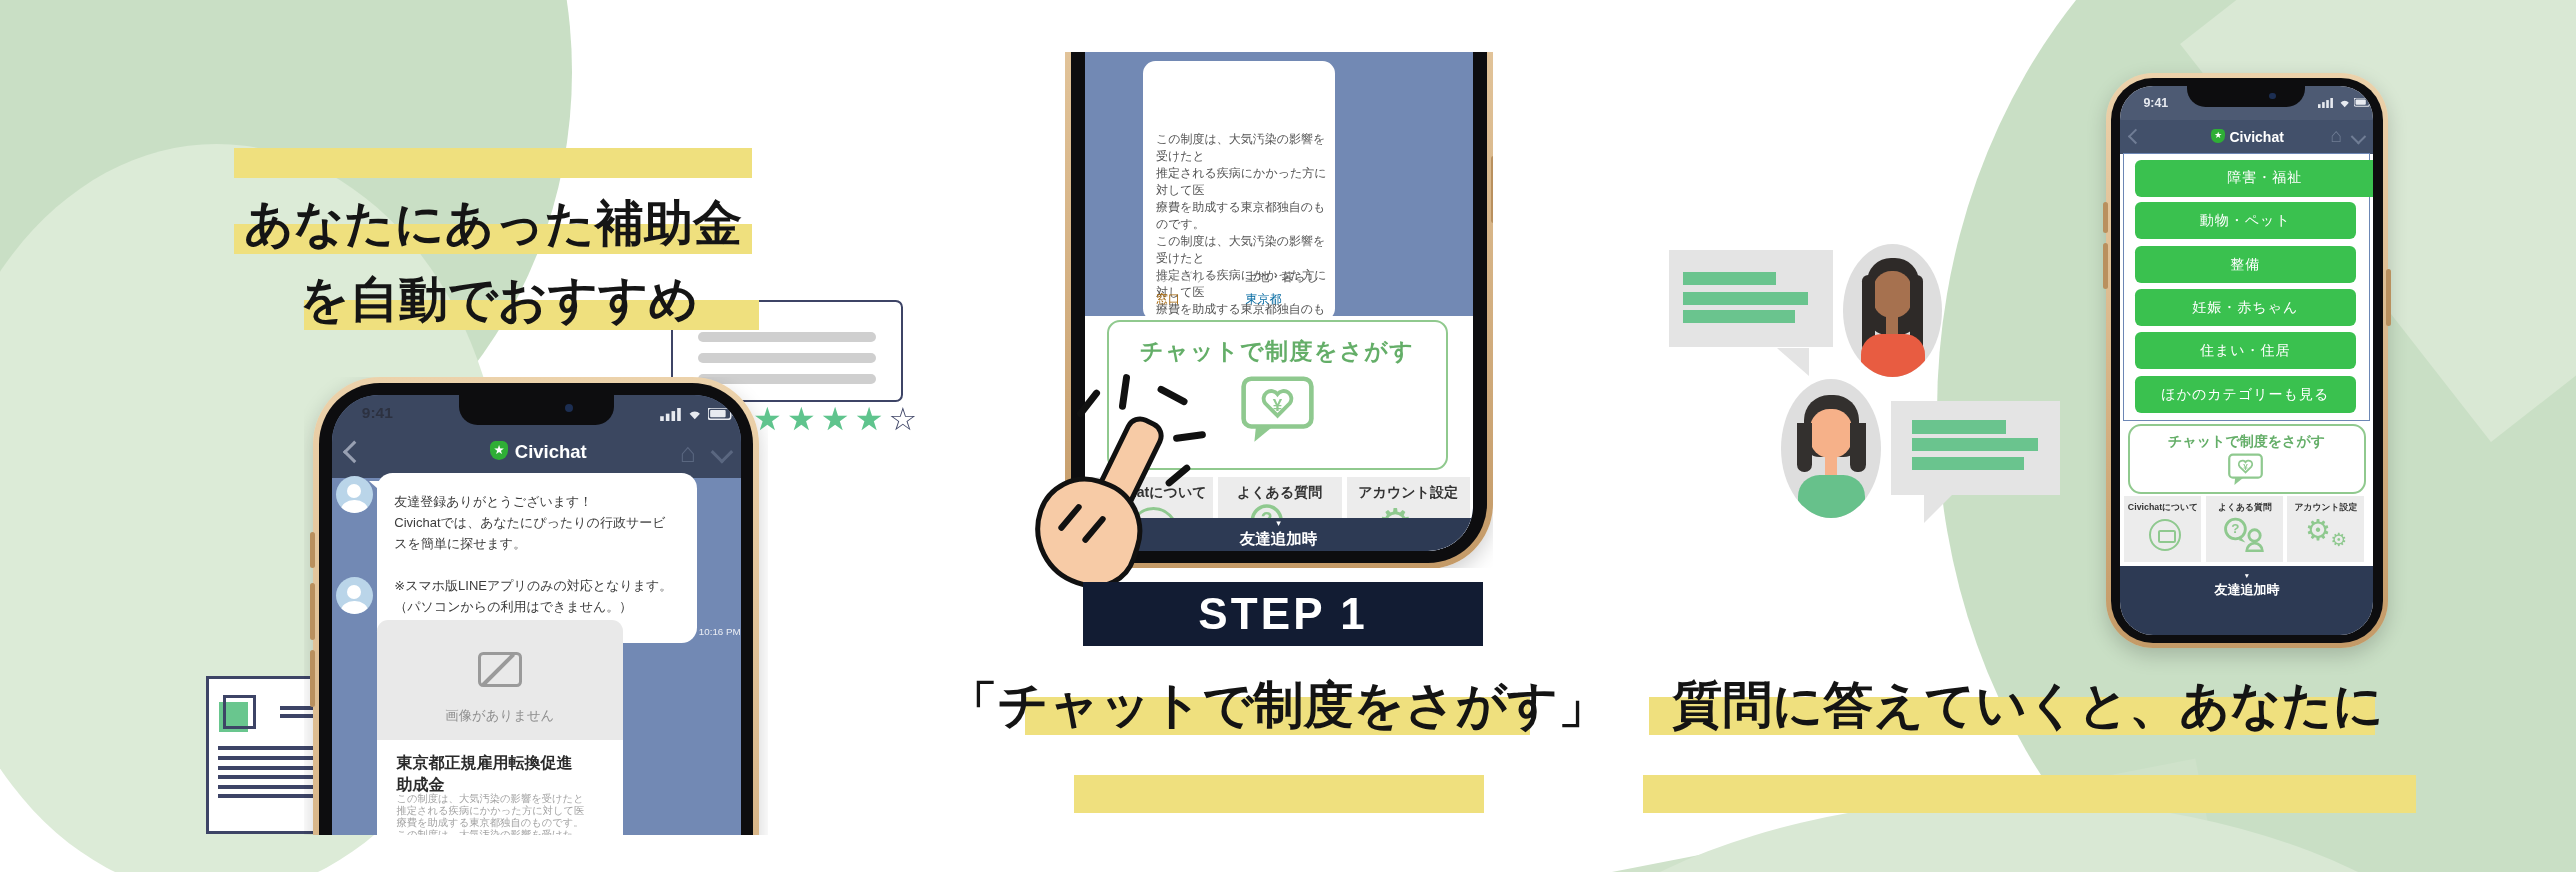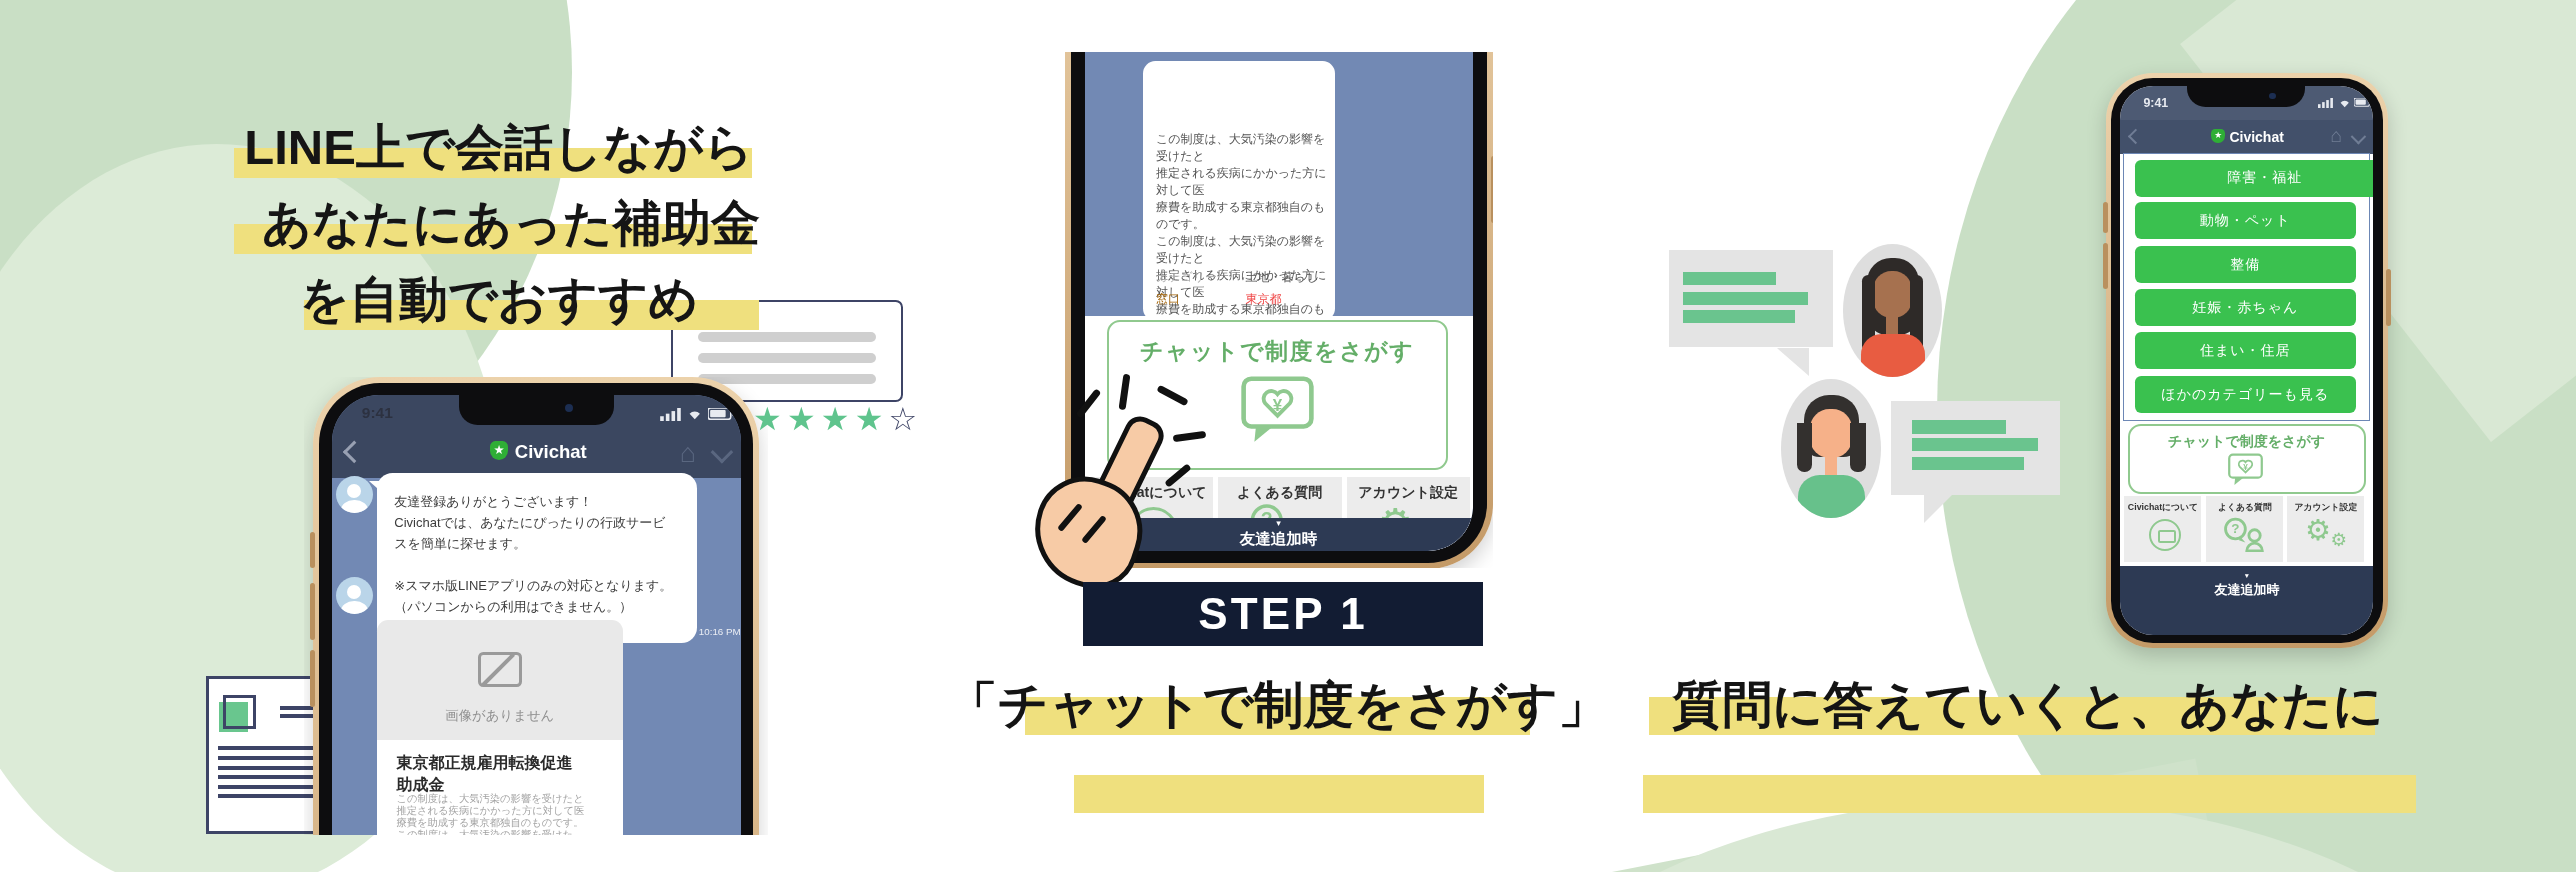--- a/index.html
+++ b/index.html
@@ -77,22 +77,21 @@
 
   <div class="abs" style="left:671px;top:300px;width:228px;height:98px;background:#fff;border:2.1px solid #3d4466;border-radius:7.2px;z-index:3;">
     <div class="graybar" style="left:25px;top:30px;width:178px;height:9.8px;"></div>
     <div class="graybar" style="left:25px;top:51px;width:178px;height:9.8px;"></div>
     <div class="graybar" style="left:25px;top:72px;width:178px;height:9.8px;"></div>
   </div>
 
   <div class="hl-band" style="left:234px;top:148px;width:518px;"></div>
   <div class="hl-band" style="left:234px;top:224px;width:518px;"></div>
   <div class="hl-band" style="left:304px;top:300px;width:455px;"></div>
-  <div class="hl-line" style="left:499px;top:115px;transform:translateX(-50%);">LINE上で会話しながら</div>
-  <div class="hl-line" style="left:511px;top:191px;transform:translateX(-50%);text-align:right;">あなたにあった補助金</div>
+  <div class="hl-line" style="left:493px;top:191px;transform:translateX(-50%);text-align:right;">あなたにあった補助金</div>
   <div class="hl-line" style="left:499px;top:267px;transform:translateX(-50%);">を自動でおすすめ</div>
 
   <div class="abs" style="left:304px;top:377px;width:464px;height:458px;overflow:hidden;z-index:4;">
     <div class="phone" style="left:9.3px;top:0;width:446px;height:907px;border-radius:67px;">
       <div class="bezel" style="left:6.2px;top:6.2px;right:6.2px;bottom:6.2px;border-radius:61px;"></div>
       <div class="screen" style="left:18.5px;top:17.5px;width:409px;height:889px;border-radius:47px;background:#7289b4;">
 
         <div class="abs navybar" style="left:0;top:0;width:409px;height:83px;">
           <div class="abs statustime" style="left:30px;top:9.3px;font-size:15.5px;">9:41</div>
 
@@ -182,21 +181,21 @@
             <div>この制度は、大気汚染の影響を受けたと</div>
             <div>推定される疾病にかかった方に対して医</div>
             <div>療費を助成する東京都独自のものです。</div>
             <div>この制度は、大気汚染の影響を受けたと</div>
             <div>推定される疾病にかかった方に対して医</div>
             <div>療費を助成する東京都独自のものです。</div>
           </div>
           <div class="abs" style="left:13.4px;top:208px;font-size:12px;color:#b0b0b0;">カテゴリー</div>
           <div class="abs" style="left:103px;top:208px;font-size:12px;color:#555;">土地・暮らし</div>
           <div class="abs" style="left:13.4px;top:230px;font-size:12px;color:#a16207;">窓口</div>
-          <div class="abs" style="left:103px;top:230px;font-size:12px;color:#ef4444;">東京都</div>
+          <div class="abs" style="left:103px;top:230px;font-size:12px;color:#0369a1;">東京都</div>
 
         </div>
 
         <div class="abs" style="left:0;top:430px;width:388px;height:235px;background:#fff;">
           <div class="menu-box" style="left:22px;top:4.1px;width:337px;height:146px;">
             <div class="menu-title" style="top:14.4px;font-size:23px;letter-spacing:1.5px;">チャットで制度をさがす</div>
             <svg style="position:absolute;left:130px;top:49px;" width="77" height="77" viewBox="0 0 100 100">
               <rect x="6" y="10" width="88" height="62" rx="10" fill="none" stroke="#8fc98f" stroke-width="6"></rect>
               <path d="M22 72 L20 92 L44 72" fill="#8fc98f"></path>
               <path d="M50 58 L34 42 a10 10 0 0 1 16-12 a10 10 0 0 1 16 12 Z" fill="none" stroke="#8fc98f" stroke-width="5"></path>

